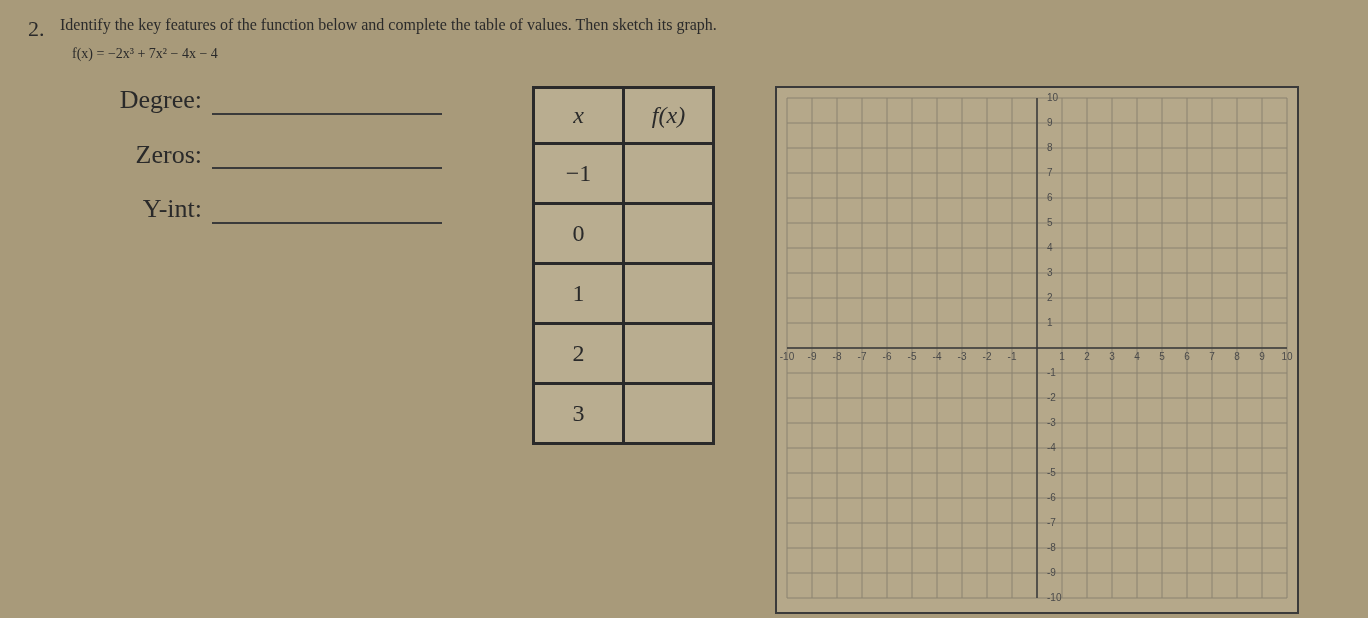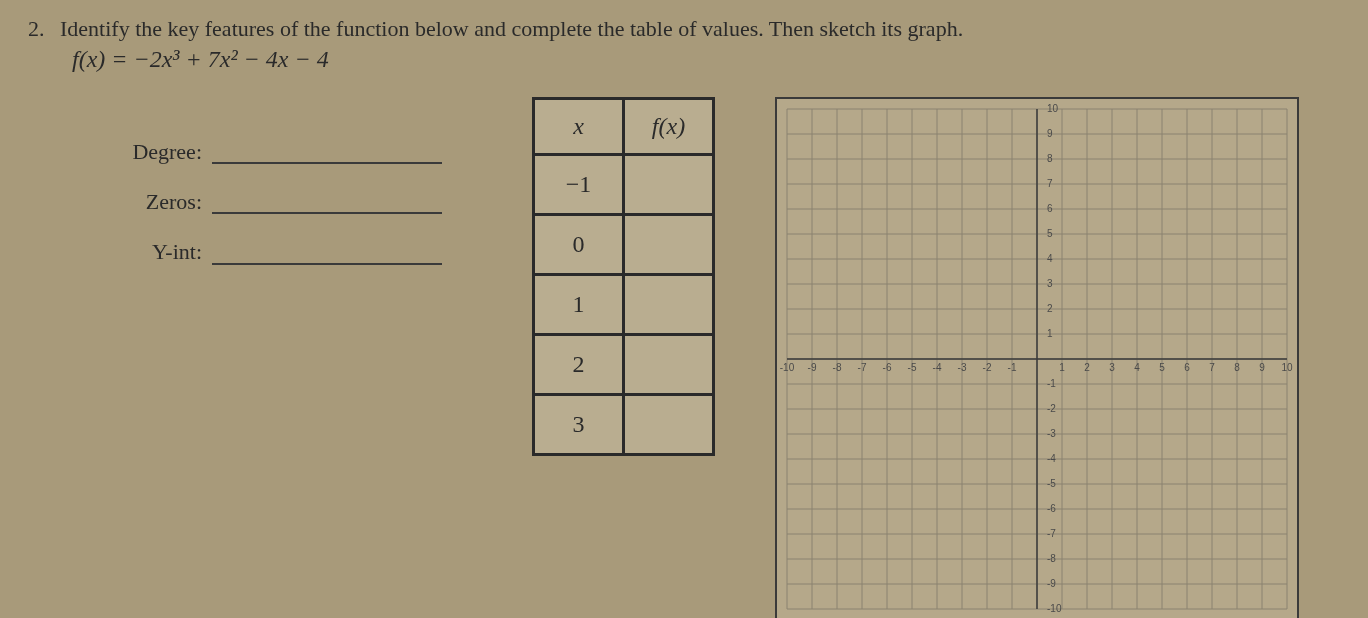--- a/index.html
+++ b/index.html
@@ -18,42 +18,40 @@
     padding: 16px 28px;
   }
   .qnum {
     display: inline-block;
     width: 28px;
     vertical-align: top;
     font-size: 22px;
   }
   .qtext {
     display: inline-block;
-    font-size: 22px;
+    font-size: 16px;
     width: 1280px;
     vertical-align: top;
   }
   .formula {
     font-family: Georgia, serif;
-    font-size: 24px;
-    font-style: italic;
+    font-size: 14px;
     margin-left: 44px;
     margin-top: 4px;
   }
   .content {
     display: flex;
     flex-direction: row;
     align-items: flex-start;
     margin-top: 24px;
     margin-left: 44px;
   }
   .features {
     width: 400px;
-    font-size: 22px;
-    margin-top: 43px;
+    font-size: 26px;
   }
   .feature-row {
     display: flex;
     align-items: flex-end;
     margin-bottom: 26px;
   }
   .feature-label {
     width: 140px;
     text-align: right;
     padding-right: 10px;

